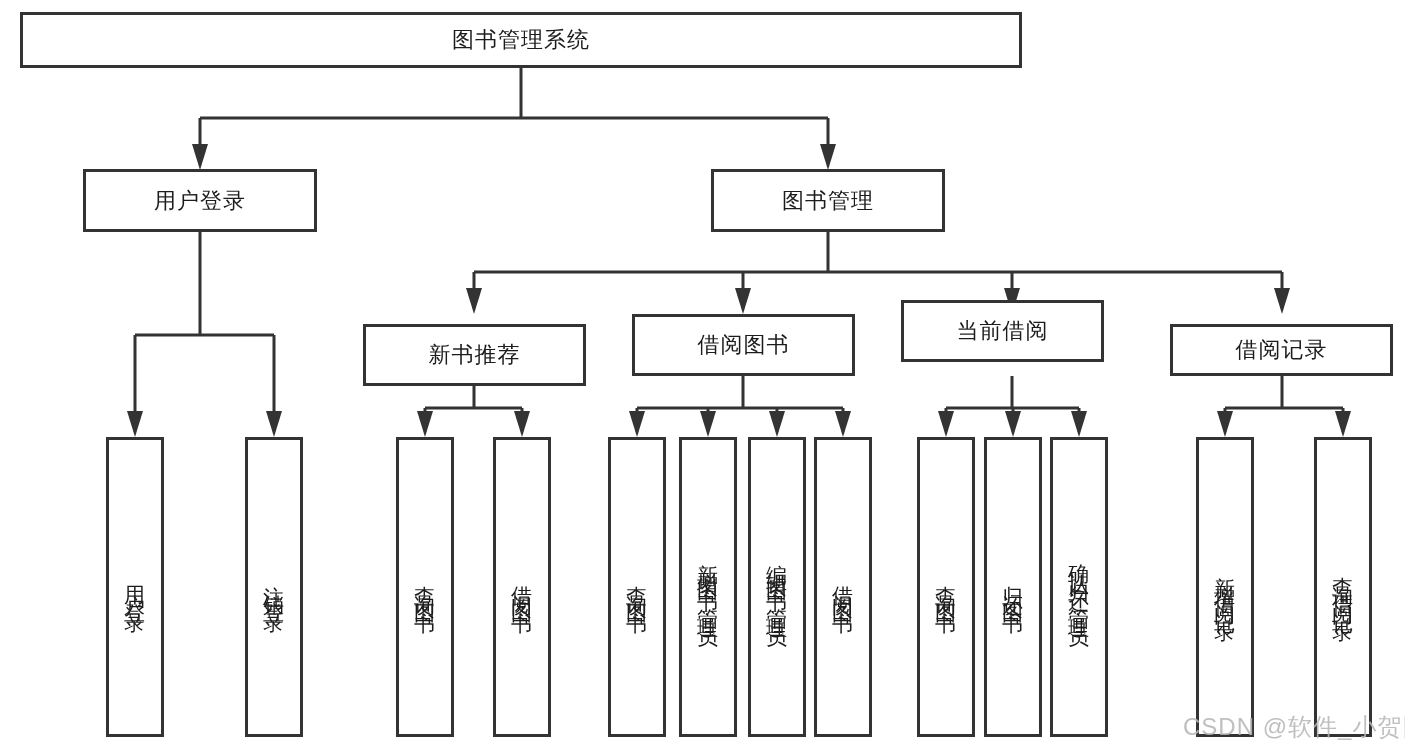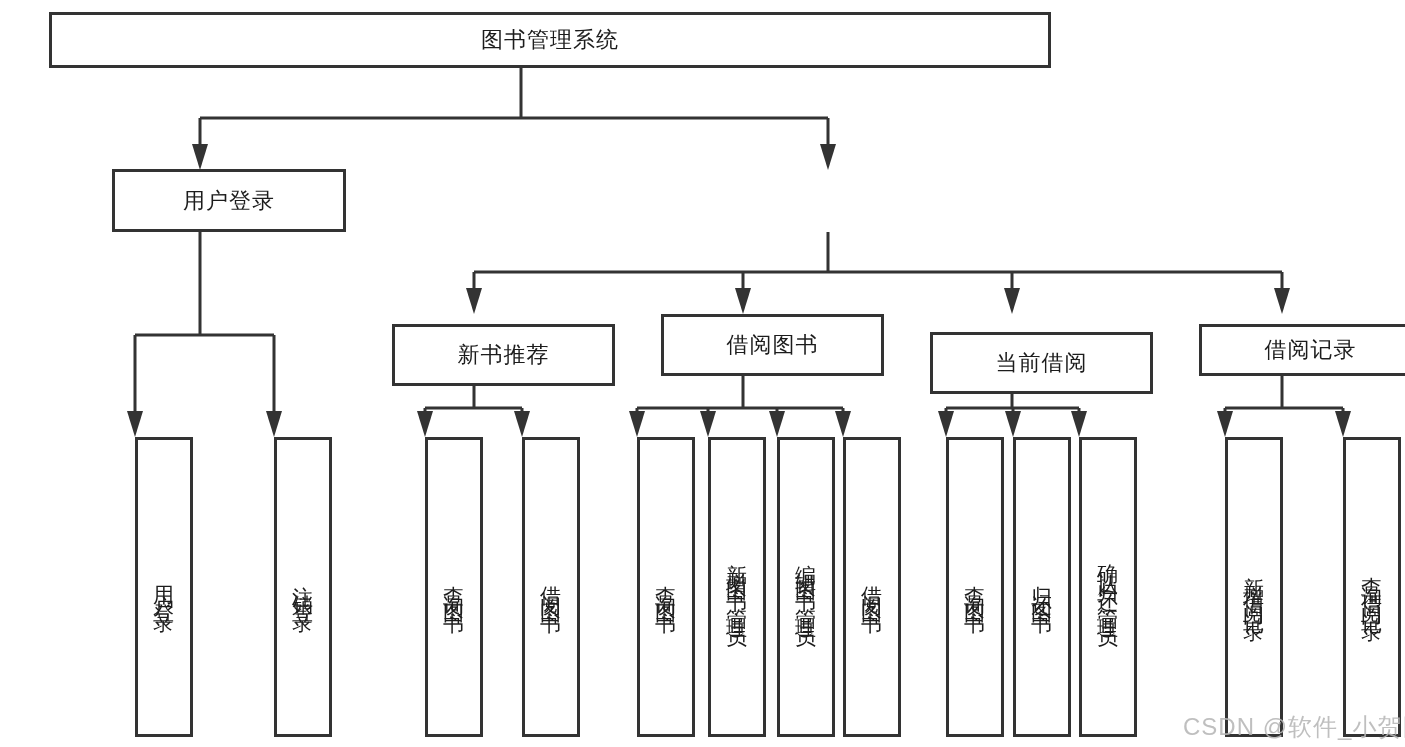--- a/index.html
+++ b/index.html
@@ -20,21 +20,20 @@
   .node {
     position: absolute;
     box-sizing: border-box;
     background: #ffffff;
     border: 3px solid #333333;
     display: flex;
     align-items: center;
     justify-content: center;
     color: #1c1c1c;
     z-index: 2;
-    margin-left: 29px;
   }
   .node.h span {
     font-size: 22px;
     letter-spacing: 1px;
     white-space: nowrap;
   }
   .node.v span {
     writing-mode: vertical-rl;
     text-orientation: mixed;
     font-size: 21px;
@@ -91,28 +90,31 @@
     </g>
   </svg>
 
   <div class="node h" style="left:20px;top:12px;width:1002px;height:56px">
     <span>图书管理系统</span>
   </div>
 
   <div class="node h" style="left:83px;top:169px;width:234px;height:63px">
     <span>用户登录</span>
   </div>
+  <div class="node h" style="left:711px;top:169px;width:234px;height:63px">
+    <span>图书管理</span>
+  </div>
 
   <div class="node h" style="left:363px;top:324px;width:223px;height:62px">
     <span>新书推荐</span>
   </div>
   <div class="node h" style="left:632px;top:314px;width:223px;height:62px">
     <span>借阅图书</span>
   </div>
-  <div class="node h" style="left:901px;top:332px;width:223px;height:62px">
+  <div class="node h" style="left:901px;top:300px;width:203px;height:62px">
     <span>当前借阅</span>
   </div>
   <div class="node h" style="left:1170px;top:324px;width:223px;height:52px">
     <span>借阅记录</span>
   </div>
 
   <div class="node v" style="left:106px;top:437px;width:58px;height:300px">
     <span>用户登录</span>
   </div>
   <div class="node v" style="left:245px;top:437px;width:58px;height:300px">

